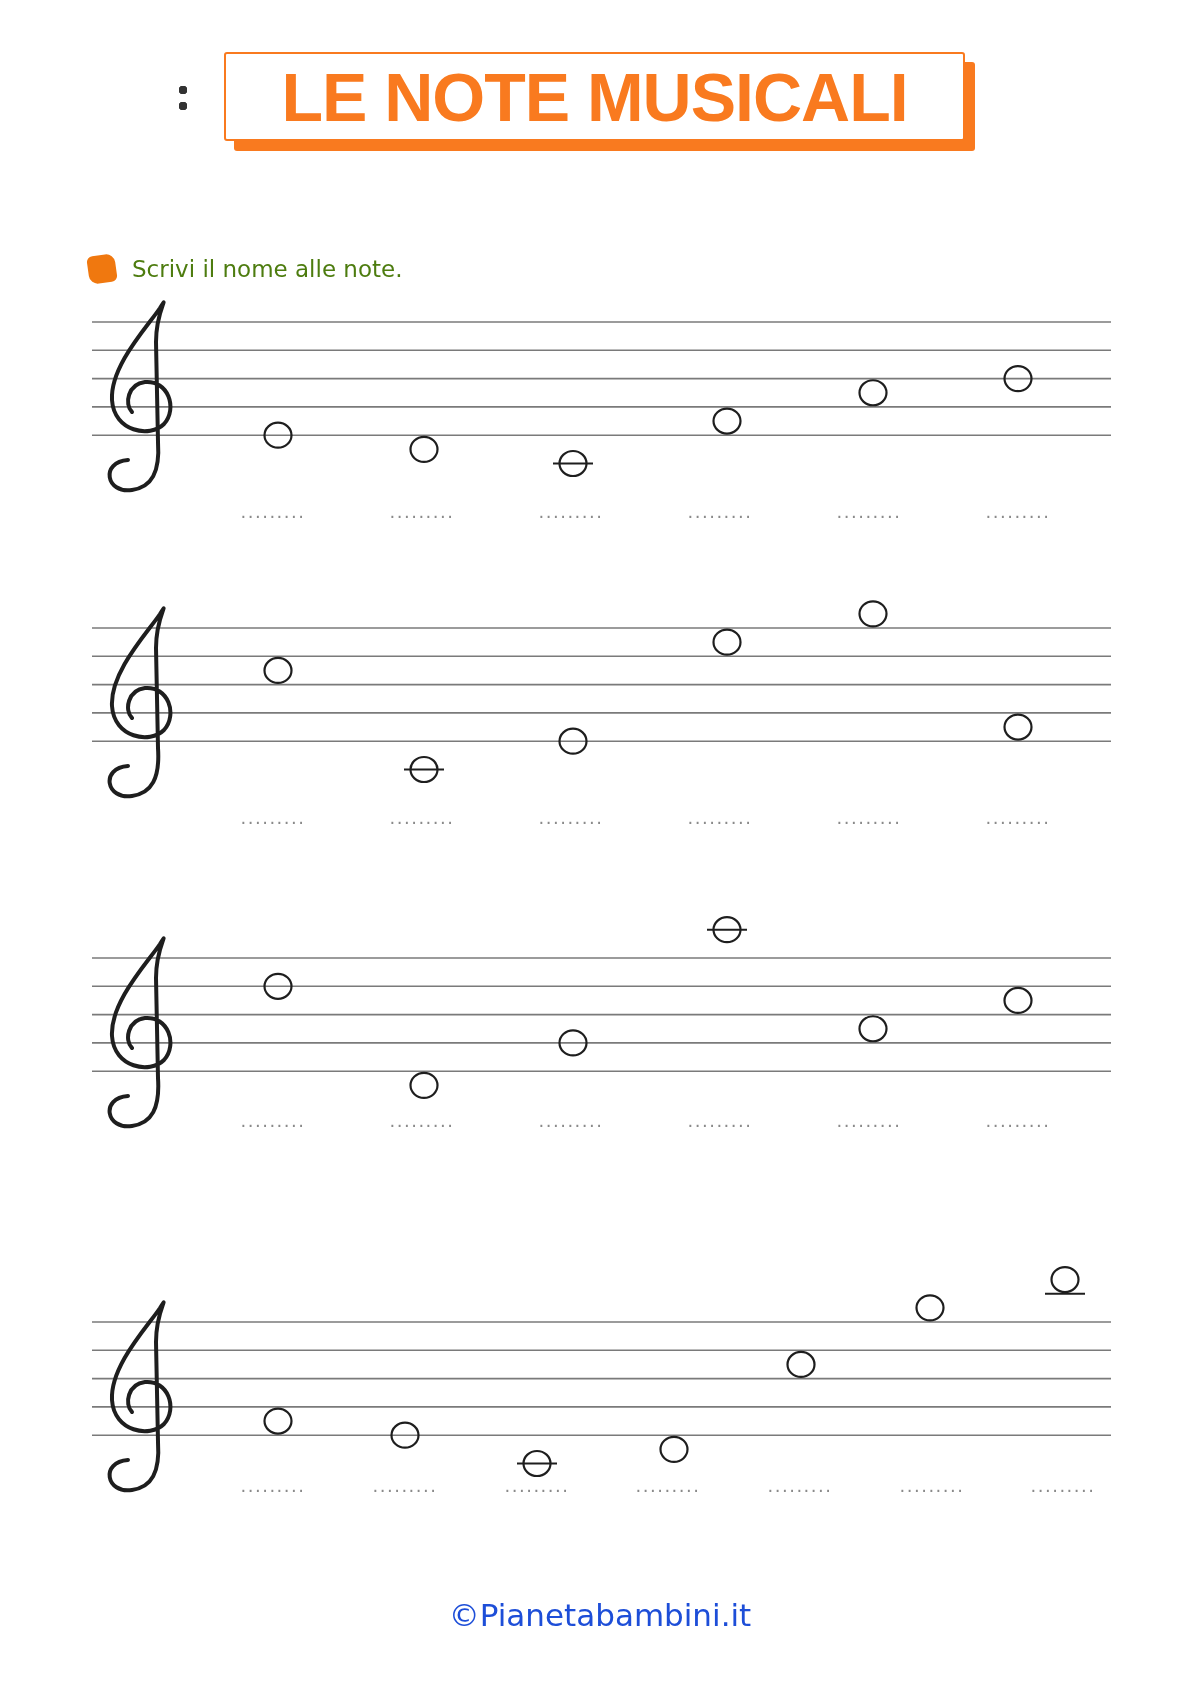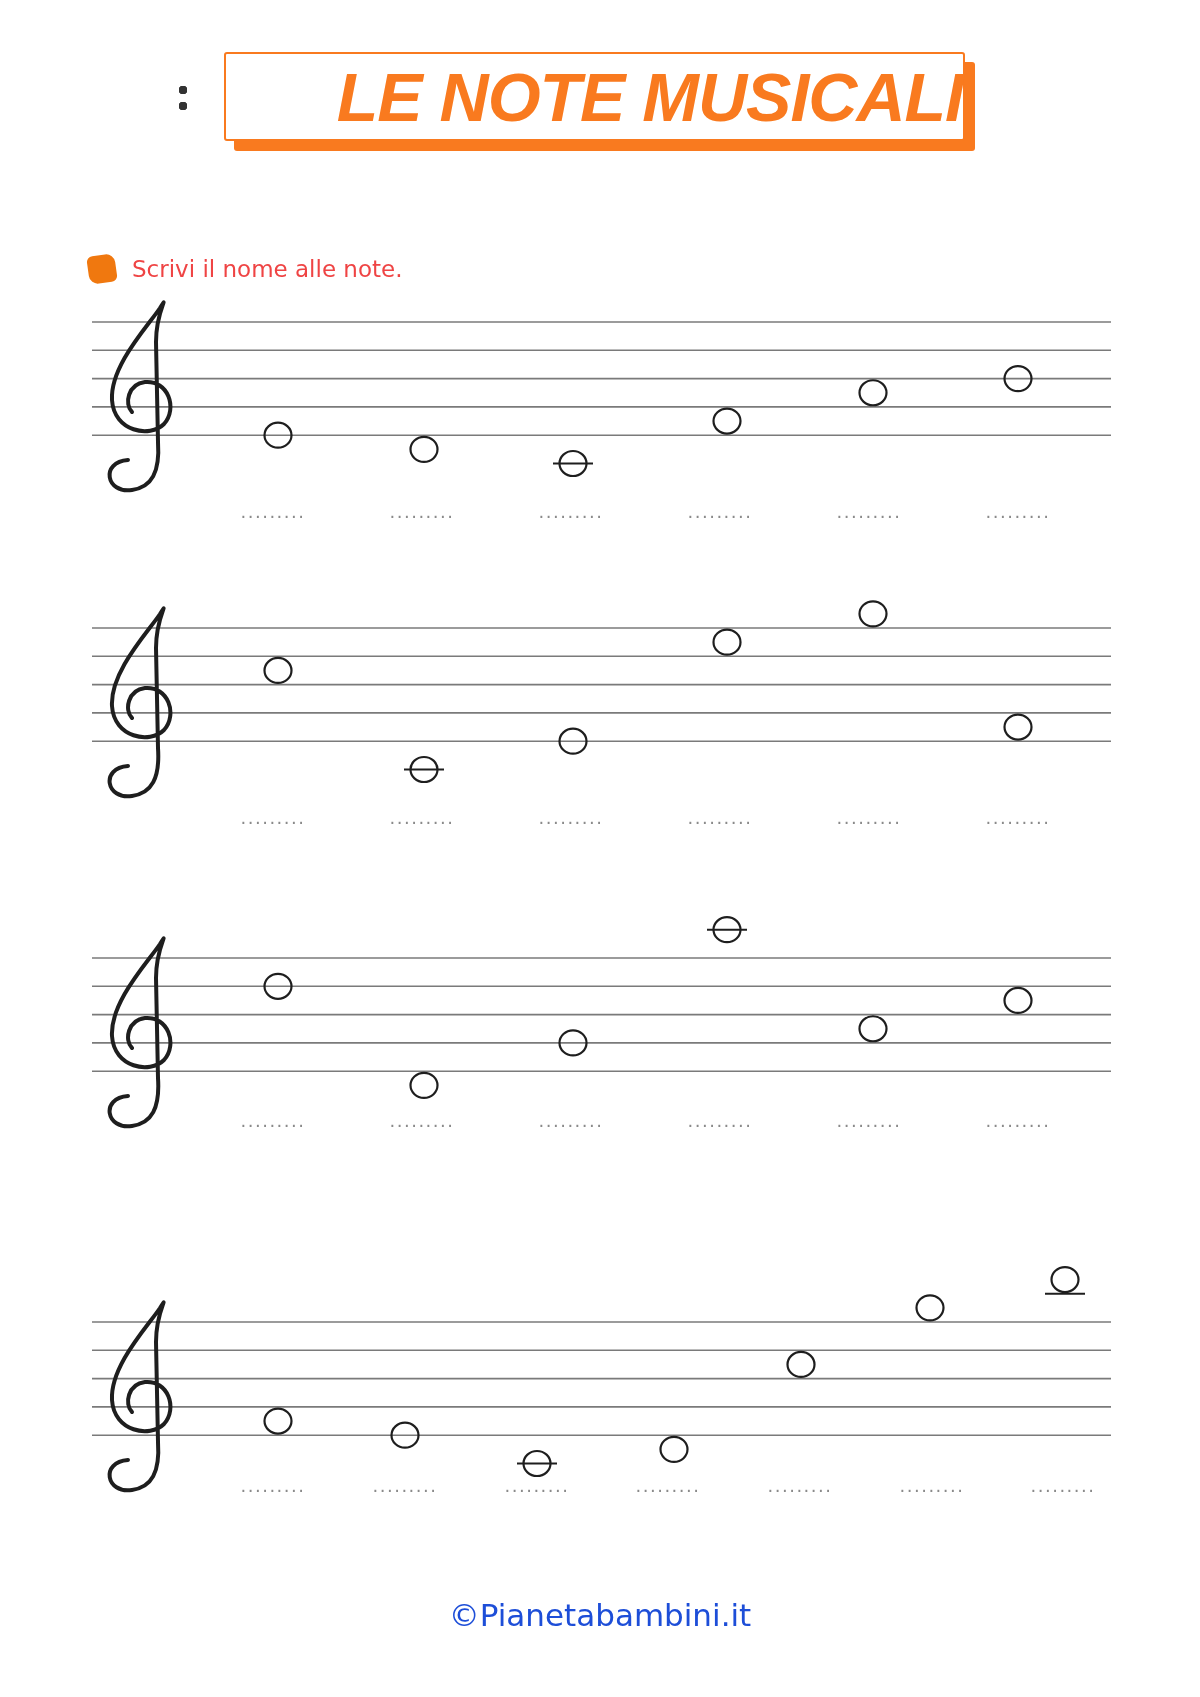--- a/index.html
+++ b/index.html
@@ -1,22 +1,22 @@
 <!DOCTYPE html>
 <html><head>
 <meta charset="utf-8">
 <style>
   html, body { margin: 0; padding: 0; background: #ffffff; }
   body { width: 1200px; height: 1697px; position: relative; overflow: hidden; font-family: "Liberation Sans", "DejaVu Sans", sans-serif; }
   .title-shadow { position: absolute; left: 234px; top: 62px; width: 741px; height: 89px; background: #f97a1f; border-radius: 3px; }
-  .title-box { position: absolute; left: 224px; top: 52px; width: 737px; height: 85px; background: #ffffff; border: 2px solid #f97a1f; border-radius: 3px; display: flex; align-items: center; justify-content: flex-end; font-style: italic; }
+  .title-box { position: absolute; left: 224px; top: 52px; width: 737px; height: 85px; background: #ffffff; border: 2px solid #f97a1f; border-radius: 3px; display: flex; align-items: center; justify-content: center; }
   .title-text { color: #f97a1f; font-weight: bold; font-size: 68px; letter-spacing: -1px; font-family: "Liberation Sans", "DejaVu Sans", sans-serif; line-height: 1; }
   .instruction { position: absolute; left: 88px; top: 255px; display: flex; align-items: center; }
   .bullet { width: 28px; height: 28px; background: #f0780f; border-radius: 6px 9px 6px 9px; transform: rotate(-8deg); margin-right: 16px; }
-  .instruction-text { font-size: 23px; color: #ef4444; font-family: "DejaVu Sans", sans-serif; }
+  .instruction-text { font-size: 23px; color: #4d7c0f; font-family: "DejaVu Sans", sans-serif; }
   .footer { position: absolute; left: 0; top: 1597px; width: 1200px; text-align: center; font-size: 31px; color: #1d4ed8; font-family: "DejaVu Sans", sans-serif; }
   svg { position: absolute; left: 0; top: 0; }
 </style>
 </head>
 <body>
 
 <div class="title-shadow"></div>
 <div class="title-box">
   <span class="title-text">LE NOTE MUSICALI</span>
 </div>

